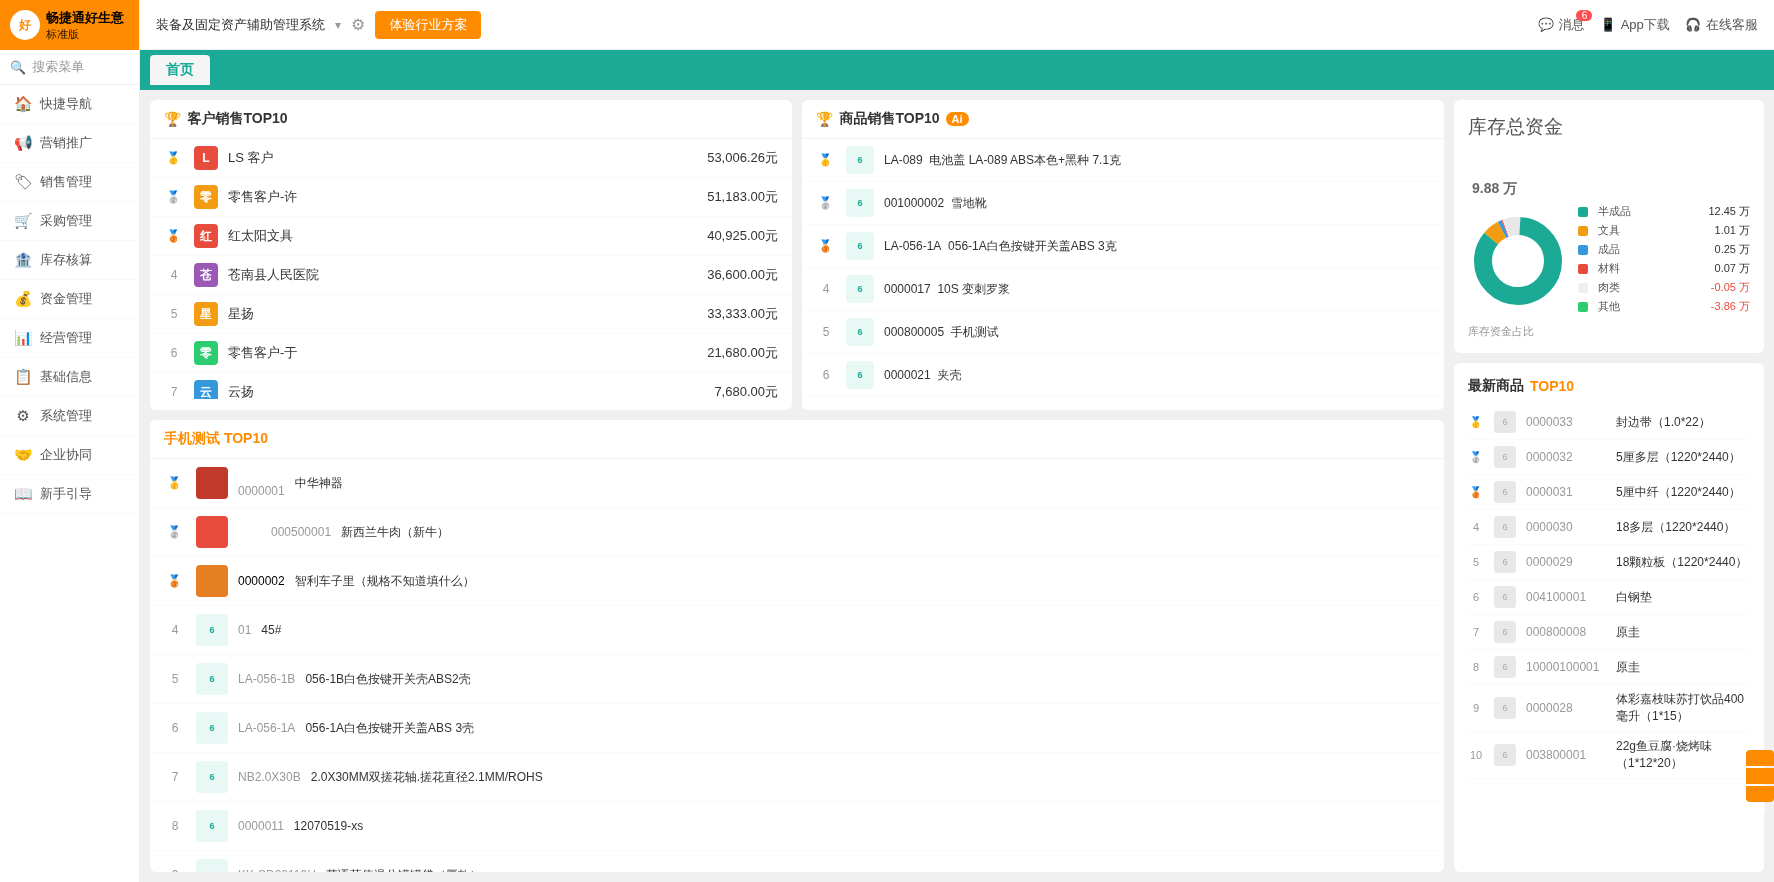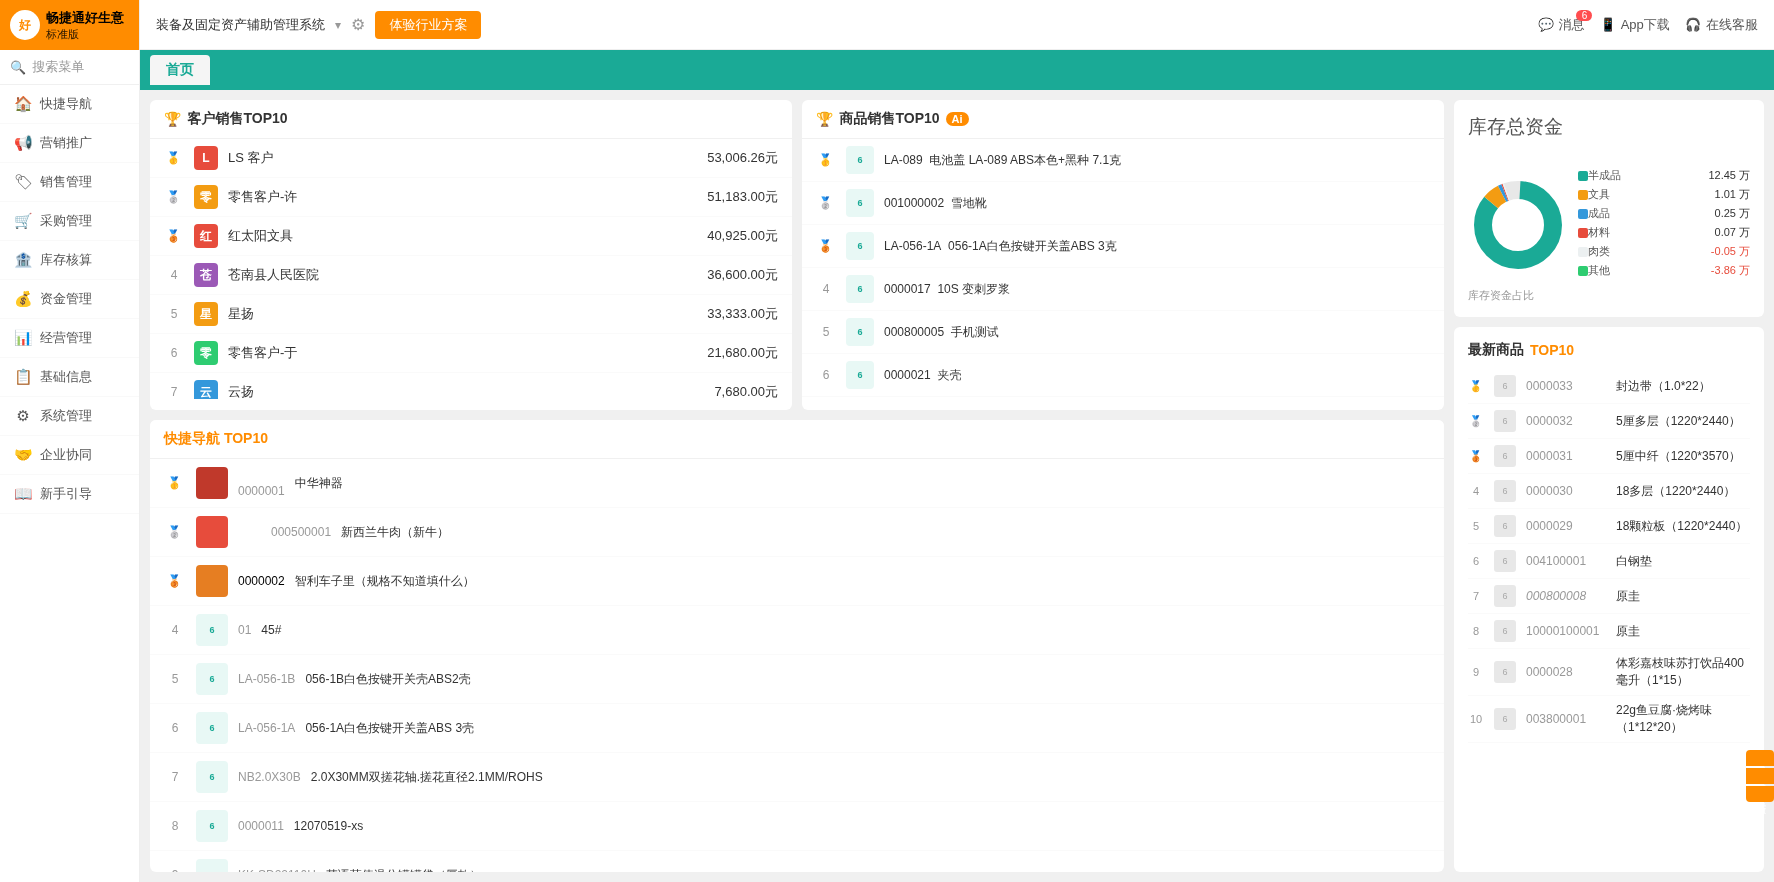--- a/index.html
+++ b/index.html
@@ -258,21 +258,21 @@
     .inv-chart-row {
       display: flex; gap: 10px; align-items: center;
     }
     .inv-donut-wrap {
       width: 100px; height: 100px; position: relative; flex-shrink: 0;
     }
     .inv-legend {
       flex: 1; font-size: 11px;
     }
     .inv-legend-item {
-      display: flex; align-items: center; gap: 0;
+      display: flex; align-items: center; gap: 10px;
       margin-bottom: 4px; justify-content: space-between;
     }
     .inv-legend-color {
       width: 10px; height: 10px; border-radius: 2px; flex-shrink: 0;
     }
     .inv-legend-name { flex: 1; color: #555; }
     .inv-legend-value { color: #333; font-size: 11px; }
     .inv-sub { font-size: 11px; color: #999; margin-top: 6px; }
 
     
@@ -521,21 +521,21 @@
     
     
     
   </div>
             </div>
         </div>
       </div>
 
       <div class="hot-panel">
         <div class="hot-panel-header">
-          <span>快捷导航 TOP10</span>
+          <span>手机测试 TOP10</span>
         </div>
         <div id="hot-products-list">
             <div class="hot-item">
     <span class="rank-num top1" style="min-width:22px;text-align:center;">🥇</span>
     <div class="prod-img" style="background:#c0392b;width:32px;height:32px;"></div>
     <span style="color:#999;margin-top:16px;">0000001</span>
     <span style="color:#333;">中华神器</span>
   </div>
             <div class="hot-item">
     <span class="rank-num top2" style="min-width:22px;text-align:center;">🥈</span>
@@ -586,20 +586,23 @@
     <span style="color:#333;">花语萌值温分罐罐袋（厚款）</span>
   </div>
           </div>
       </div>
     </div>
 
     <div class="right-panel">
 
       <div class="inv-summary">
         <div class="inv-title">库存总资金</div>
+        <div class="inv-amount">
+          <span>9.88</span><span>万</span>
+        </div>
         <div class="inv-chart-row">
           <div class="inv-donut-wrap">
             <svg width="100" height="100" viewBox="0 0 100 100">
 
               <circle cx="50" cy="50" r="35" fill="none" stroke="#1aaa96" stroke-width="18" stroke-dasharray="189 33" stroke-dashoffset="0" transform="rotate(-90 50 50)"></circle>
               <circle cx="50" cy="50" r="35" fill="none" stroke="#f39c12" stroke-width="18" stroke-dasharray="14 208" stroke-dashoffset="-189" transform="rotate(-90 50 50)"></circle>
               <circle cx="50" cy="50" r="35" fill="none" stroke="#3498db" stroke-width="18" stroke-dasharray="3 219" stroke-dashoffset="-203" transform="rotate(-90 50 50)"></circle>
               <circle cx="50" cy="50" r="35" fill="none" stroke="#e74c3c" stroke-width="18" stroke-dasharray="1 221" stroke-dashoffset="-206" transform="rotate(-90 50 50)"></circle>
               <circle cx="50" cy="50" r="35" fill="none" stroke="#ecf0f1" stroke-width="18" stroke-dasharray="1 221" stroke-dashoffset="-207" transform="rotate(-90 50 50)"></circle>
               <circle cx="50" cy="50" r="35" fill="none" stroke="#e8e8e8" stroke-width="18" stroke-dasharray="16 206" stroke-dashoffset="-208" transform="rotate(-90 50 50)"></circle>
@@ -656,21 +659,21 @@
             <div class="newest-item">
     <span class="newest-rank top2">🥈</span>
     <div class="newest-img">6</div>
     <span style="color:#999;min-width:80px;">0000032</span>
     <span class="newest-name">5厘多层（1220*2440）</span>
   </div>
             <div class="newest-item">
     <span class="newest-rank top3">🥉</span>
     <div class="newest-img">6</div>
     <span style="color:#999;min-width:80px;">0000031</span>
-    <span class="newest-name">5厘中纤（1220*3570）</span>
+    <span class="newest-name">5厘中纤（1220*2440）</span>
   </div>
             <div class="newest-item">
     <span class="newest-rank">4</span>
     <div class="newest-img">6</div>
     <span style="color:#999;min-width:80px;">0000030</span>
     <span class="newest-name">18多层（1220*2440）</span>
   </div>
             <div class="newest-item">
     <span class="newest-rank">5</span>
     <div class="newest-img">6</div>
@@ -679,21 +682,21 @@
   </div>
             <div class="newest-item">
     <span class="newest-rank">6</span>
     <div class="newest-img">6</div>
     <span style="color:#999;min-width:80px;">004100001</span>
     <span class="newest-name">白钢垫</span>
   </div>
             <div class="newest-item">
     <span class="newest-rank">7</span>
     <div class="newest-img">6</div>
-    <span style="color:#999;min-width:80px;font-style:italic;">000800008</span>
+    <span style="color:#999;min-width:80px;">000800008</span>
     <span class="newest-name">原圭</span>
   </div>
             <div class="newest-item">
     <span class="newest-rank">8</span>
     <div class="newest-img">6</div>
     <span style="color:#999;min-width:80px;">10000100001</span>
     <span class="newest-name">原圭</span>
   </div>
             <div class="newest-item">
     <span class="newest-rank">9</span>

